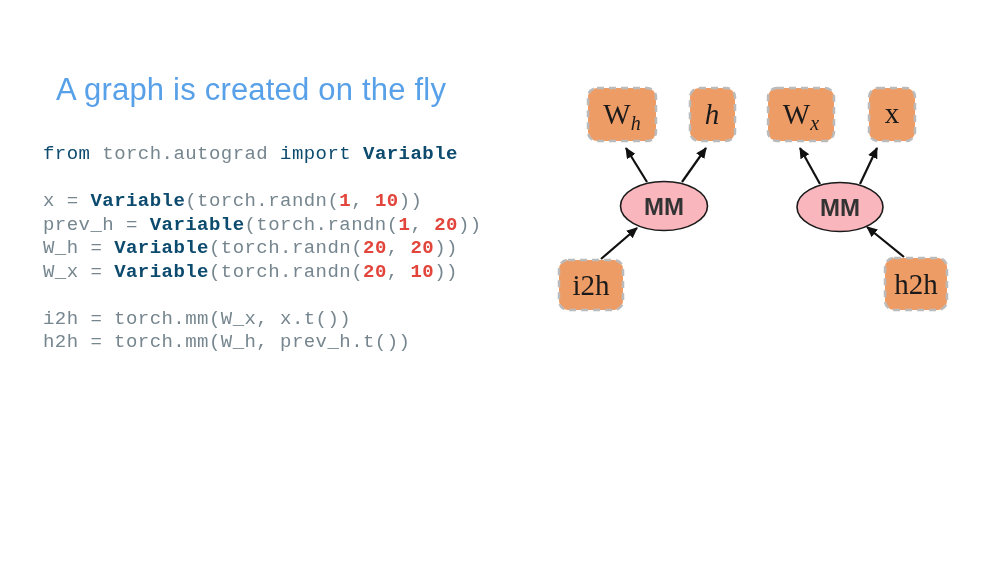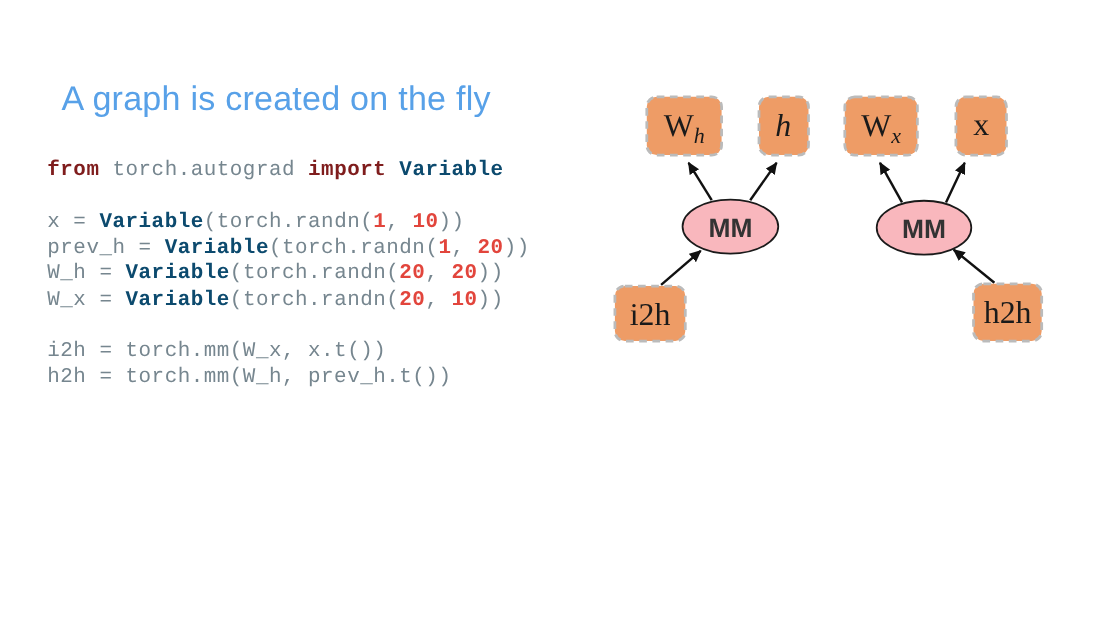--- a/index.html
+++ b/index.html
@@ -29,21 +29,21 @@
     top: 143px;
     margin: 0;
     font-family: "Liberation Mono", monospace;
     font-size: 19px;
     line-height: 23.5px;
     letter-spacing: 0.45px;
     white-space: pre;
   }
   .code-line { height: 23.5px; }
   .tok-pl  { color: #76868F; font-weight: 400; margin-top: 42px; }
-  .tok-kw  { color: #7f1d1d; font-weight: 700; }
+  .tok-kw  { color: #0c4a6e; font-weight: 400; }
   .tok-nm  { color: #0c4a6e; font-weight: 700; }
   .tok-num { color: #E2453C; font-weight: 700; }
   .diagram {
     position: absolute;
     left: 0; top: 0;
     width: 1000px; height: 562px;
   }
   .node-rect {
     fill: #EE9C66;
     stroke: #BBBBBB;

